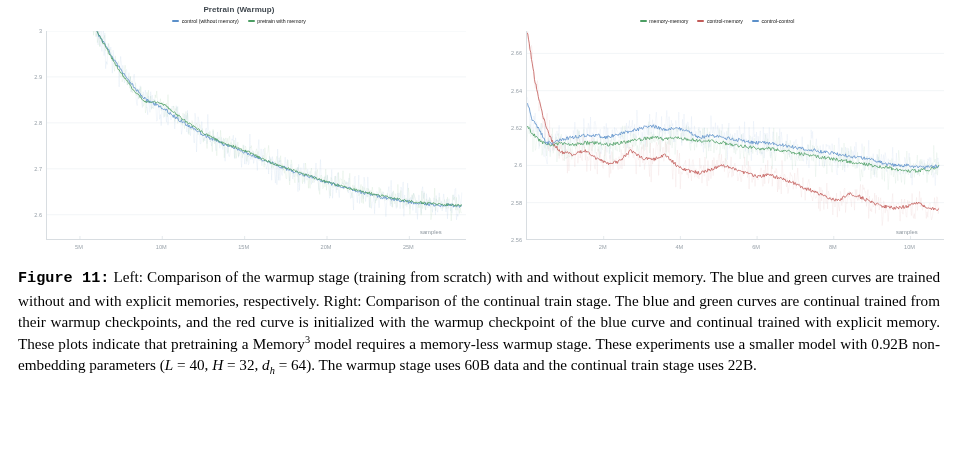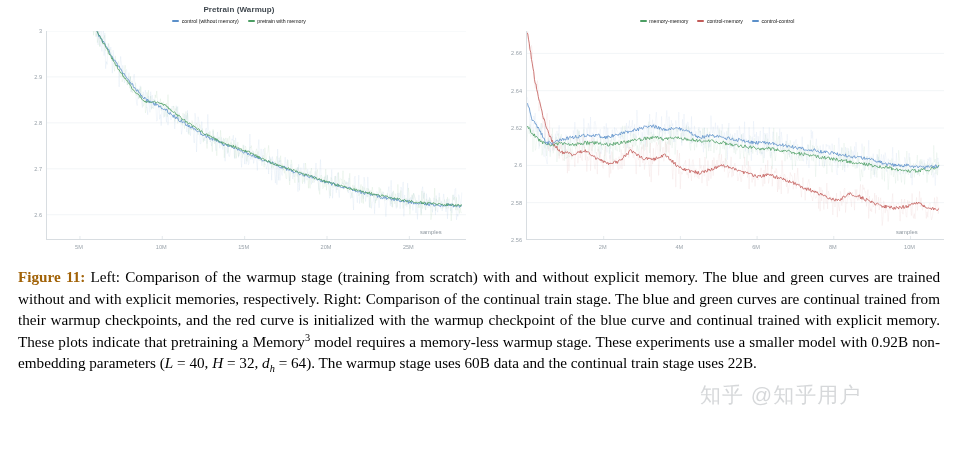--- a/index.html
+++ b/index.html
@@ -113,21 +113,22 @@
     top: 266px;
     width: 922px;
     font-family: "Liberation Serif", serif;
     font-size: 15.2px;
     line-height: 21.6px;
     text-align: justify;
     color: #000;
   }
   .fig-label {
     font-weight: bold;
-    color: #a16207;
+    color: #000000;
+    font-family: Liberation Mono, monospace;
   }
   .mathit { font-style: italic; font-family: "Liberation Serif", serif; }
   sup { font-size: 0.68em; vertical-align: super; line-height: 0; }
   sub { font-size: 0.68em; vertical-align: sub; line-height: 0; }
 
   .watermark {
     position: absolute;
     left: 700px;
     top: 381px;
     font-family: "Liberation Sans", sans-serif;
@@ -264,15 +265,14 @@
       </div>
 
       <div class="axis-unit" style="left:418px; top:229px;">samples</div>
     </div>
   </div>
 
   <div class="caption">
     <span class="fig-label">Figure 11:</span><span> Left: Comparison of the warmup stage (training from scratch) with and without explicit memory. The blue and green curves are trained without and with explicit memories, respectively. Right: Comparison of the continual train stage. The blue and green curves are continual trained from their warmup checkpoints, and the red curve is initialized with the warmup checkpoint of the blue curve and continual trained with explicit memory. These plots indicate that pretraining a Memory</span><sup>3</sup><span> model requires a memory-less warmup stage. These experiments use a smaller model with 0.92B non-embedding parameters (</span><span class="mathit">L</span><span> = 40, </span><span class="mathit">H</span><span> = 32, </span><span class="mathit">d</span><sub class="mathit">h</sub><span> = 64</span><span>). The warmup stage uses 60B data and the continual train stage uses 22B.</span>
   </div>
 
-  <div class="watermark">知乎 @知乎用户</div>
 
 </div>
 
 </body></html>

